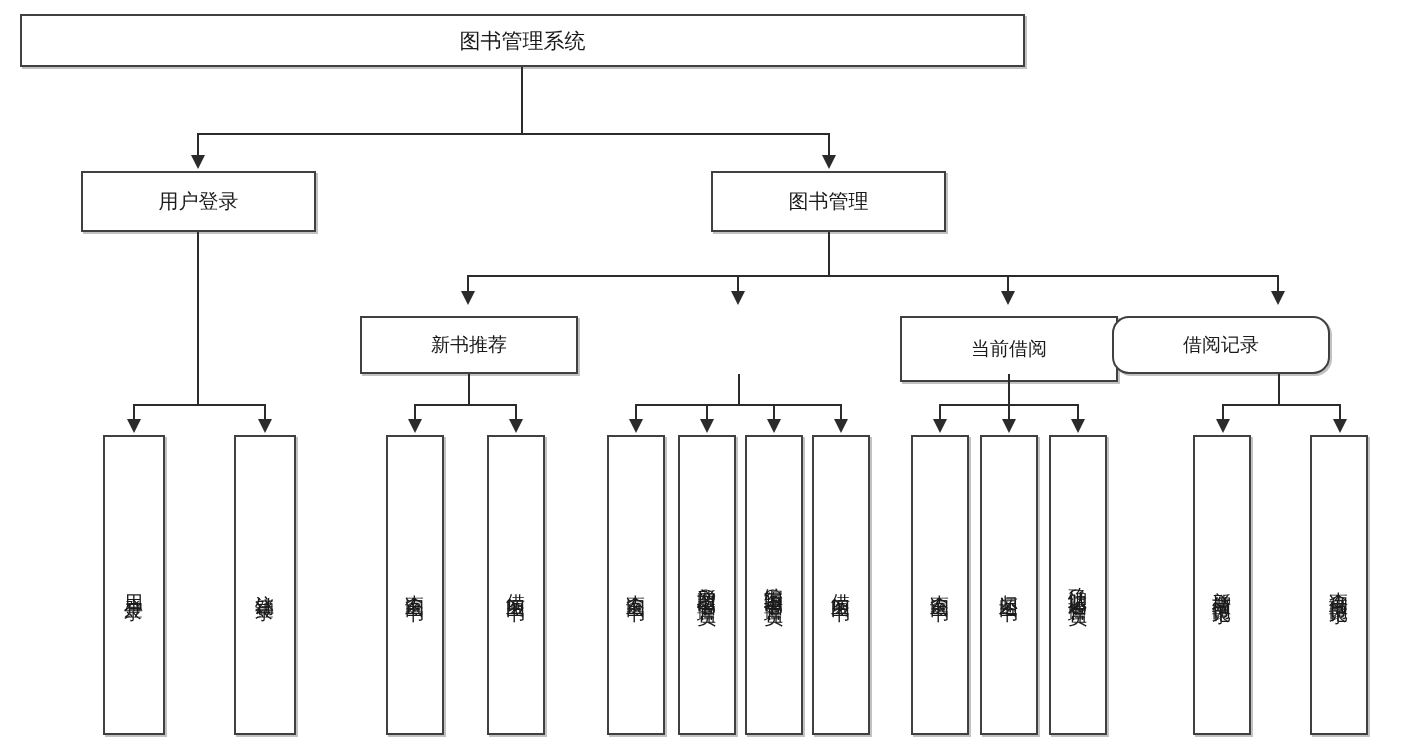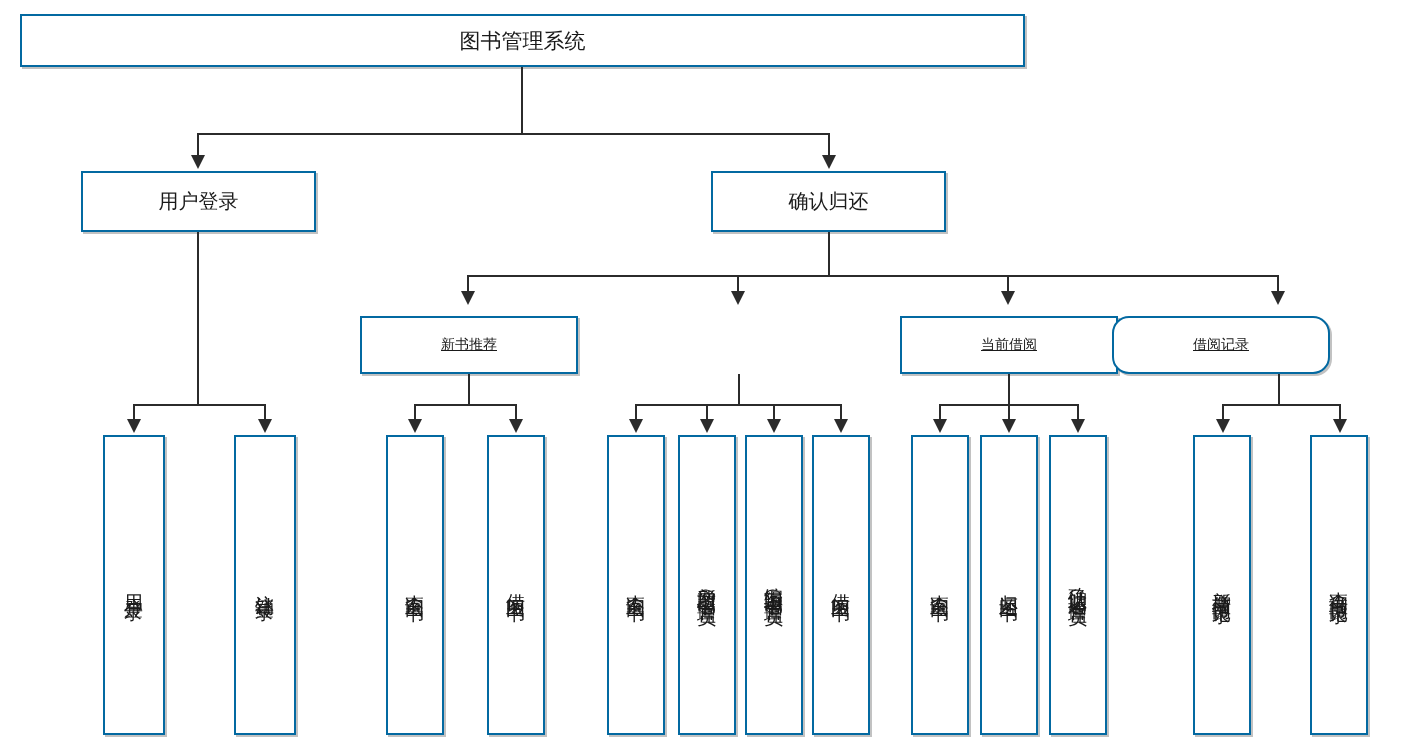--- a/index.html
+++ b/index.html
@@ -12,31 +12,31 @@
     position: relative;
     width: 1405px;
     height: 747px;
     background: #ffffff;
     overflow: hidden;
   }
   
   .node {
     position: absolute;
     background: #ffffff;
-    border: 2px solid #0369a1;
+    border: 2px solid #404040;
     box-shadow: 2px 2px 0 rgba(120,120,120,0.45);
     display: flex;
     align-items: center;
     justify-content: center;
     color: #1a1a1a;
     text-align: center;
   }
   .node.root      { font-size: 21px; }
   .node.level2    { font-size: 20px; }
-  .node.level3    { font-size: 14px; text-decoration: underline; }
+  .node.level3    { font-size: 19px; }
   .node.leaf      { font-size: 19px; }
 
   
   .node.leaf .vtext {
     writing-mode: vertical-rl;
     text-orientation: upright;
     letter-spacing: 3px;
     line-height: 1;
     white-space: nowrap;
     display: block;
@@ -86,21 +86,21 @@
   <div class="vline" style="left:197px; top:133px; width:2px; height:24px;"></div>
   <div class="arrow" style="left:191px; top:155px;"></div>
   <div class="vline" style="left:828px; top:133px; width:2px; height:24px;"></div>
   <div class="arrow" style="left:822px; top:155px;"></div>
 
   <div class="node level2" style="left:81px; top:171px; width:235px; height:61px;">
     <span class="htext">用户登录</span>
   </div>
 
   <div class="node level2" style="left:711px; top:171px; width:235px; height:61px;">
-    <span class="htext">确认归还</span>
+    <span class="htext">图书管理</span>
   </div>
 
   <div class="vline" style="left:197px; top:232px; width:2px; height:173px;"></div>
   <div class="hline" style="left:133px; top:404px; width:133px; height:2px;"></div>
   <div class="vline" style="left:133px; top:404px; width:2px; height:17px;"></div>
   <div class="arrow" style="left:127px; top:419px;"></div>
   <div class="vline" style="left:264px; top:404px; width:2px; height:17px;"></div>
   <div class="arrow" style="left:258px; top:419px;"></div>
 
   <div class="vline" style="left:828px; top:232px; width:2px; height:44px;"></div>
@@ -110,21 +110,21 @@
   <div class="vline" style="left:737px; top:275px; width:2px; height:18px;"></div>
   <div class="arrow" style="left:731px; top:291px;"></div>
   <div class="vline" style="left:1007px; top:275px; width:2px; height:18px;"></div>
   <div class="arrow" style="left:1001px; top:291px;"></div>
   <div class="vline" style="left:1277px; top:275px; width:2px; height:18px;"></div>
   <div class="arrow" style="left:1271px; top:291px;"></div>
 
   <div class="node level3" style="left:360px; top:316px; width:218px; height:58px;">
     <span class="htext">新书推荐</span>
   </div>
-  <div class="node level3" style="left:900px; top:316px; width:218px; height:58px;align-items:center;">
+  <div class="node level3" style="left:900px; top:316px; width:218px; height:66px;align-items:center;">
     <span class="htext">当前借阅</span>
   </div>
   <div class="node level3" style="left:1112px; top:316px; width:218px; height:58px;border-radius:17px;">
     <span class="htext">借阅记录</span>
   </div>
 
   <div class="vline" style="left:468px; top:374px; width:2px; height:31px;"></div>
   <div class="hline" style="left:414px; top:404px; width:103px; height:2px;"></div>
   <div class="vline" style="left:414px; top:404px; width:2px; height:17px;"></div>
   <div class="arrow" style="left:408px; top:419px;"></div>

